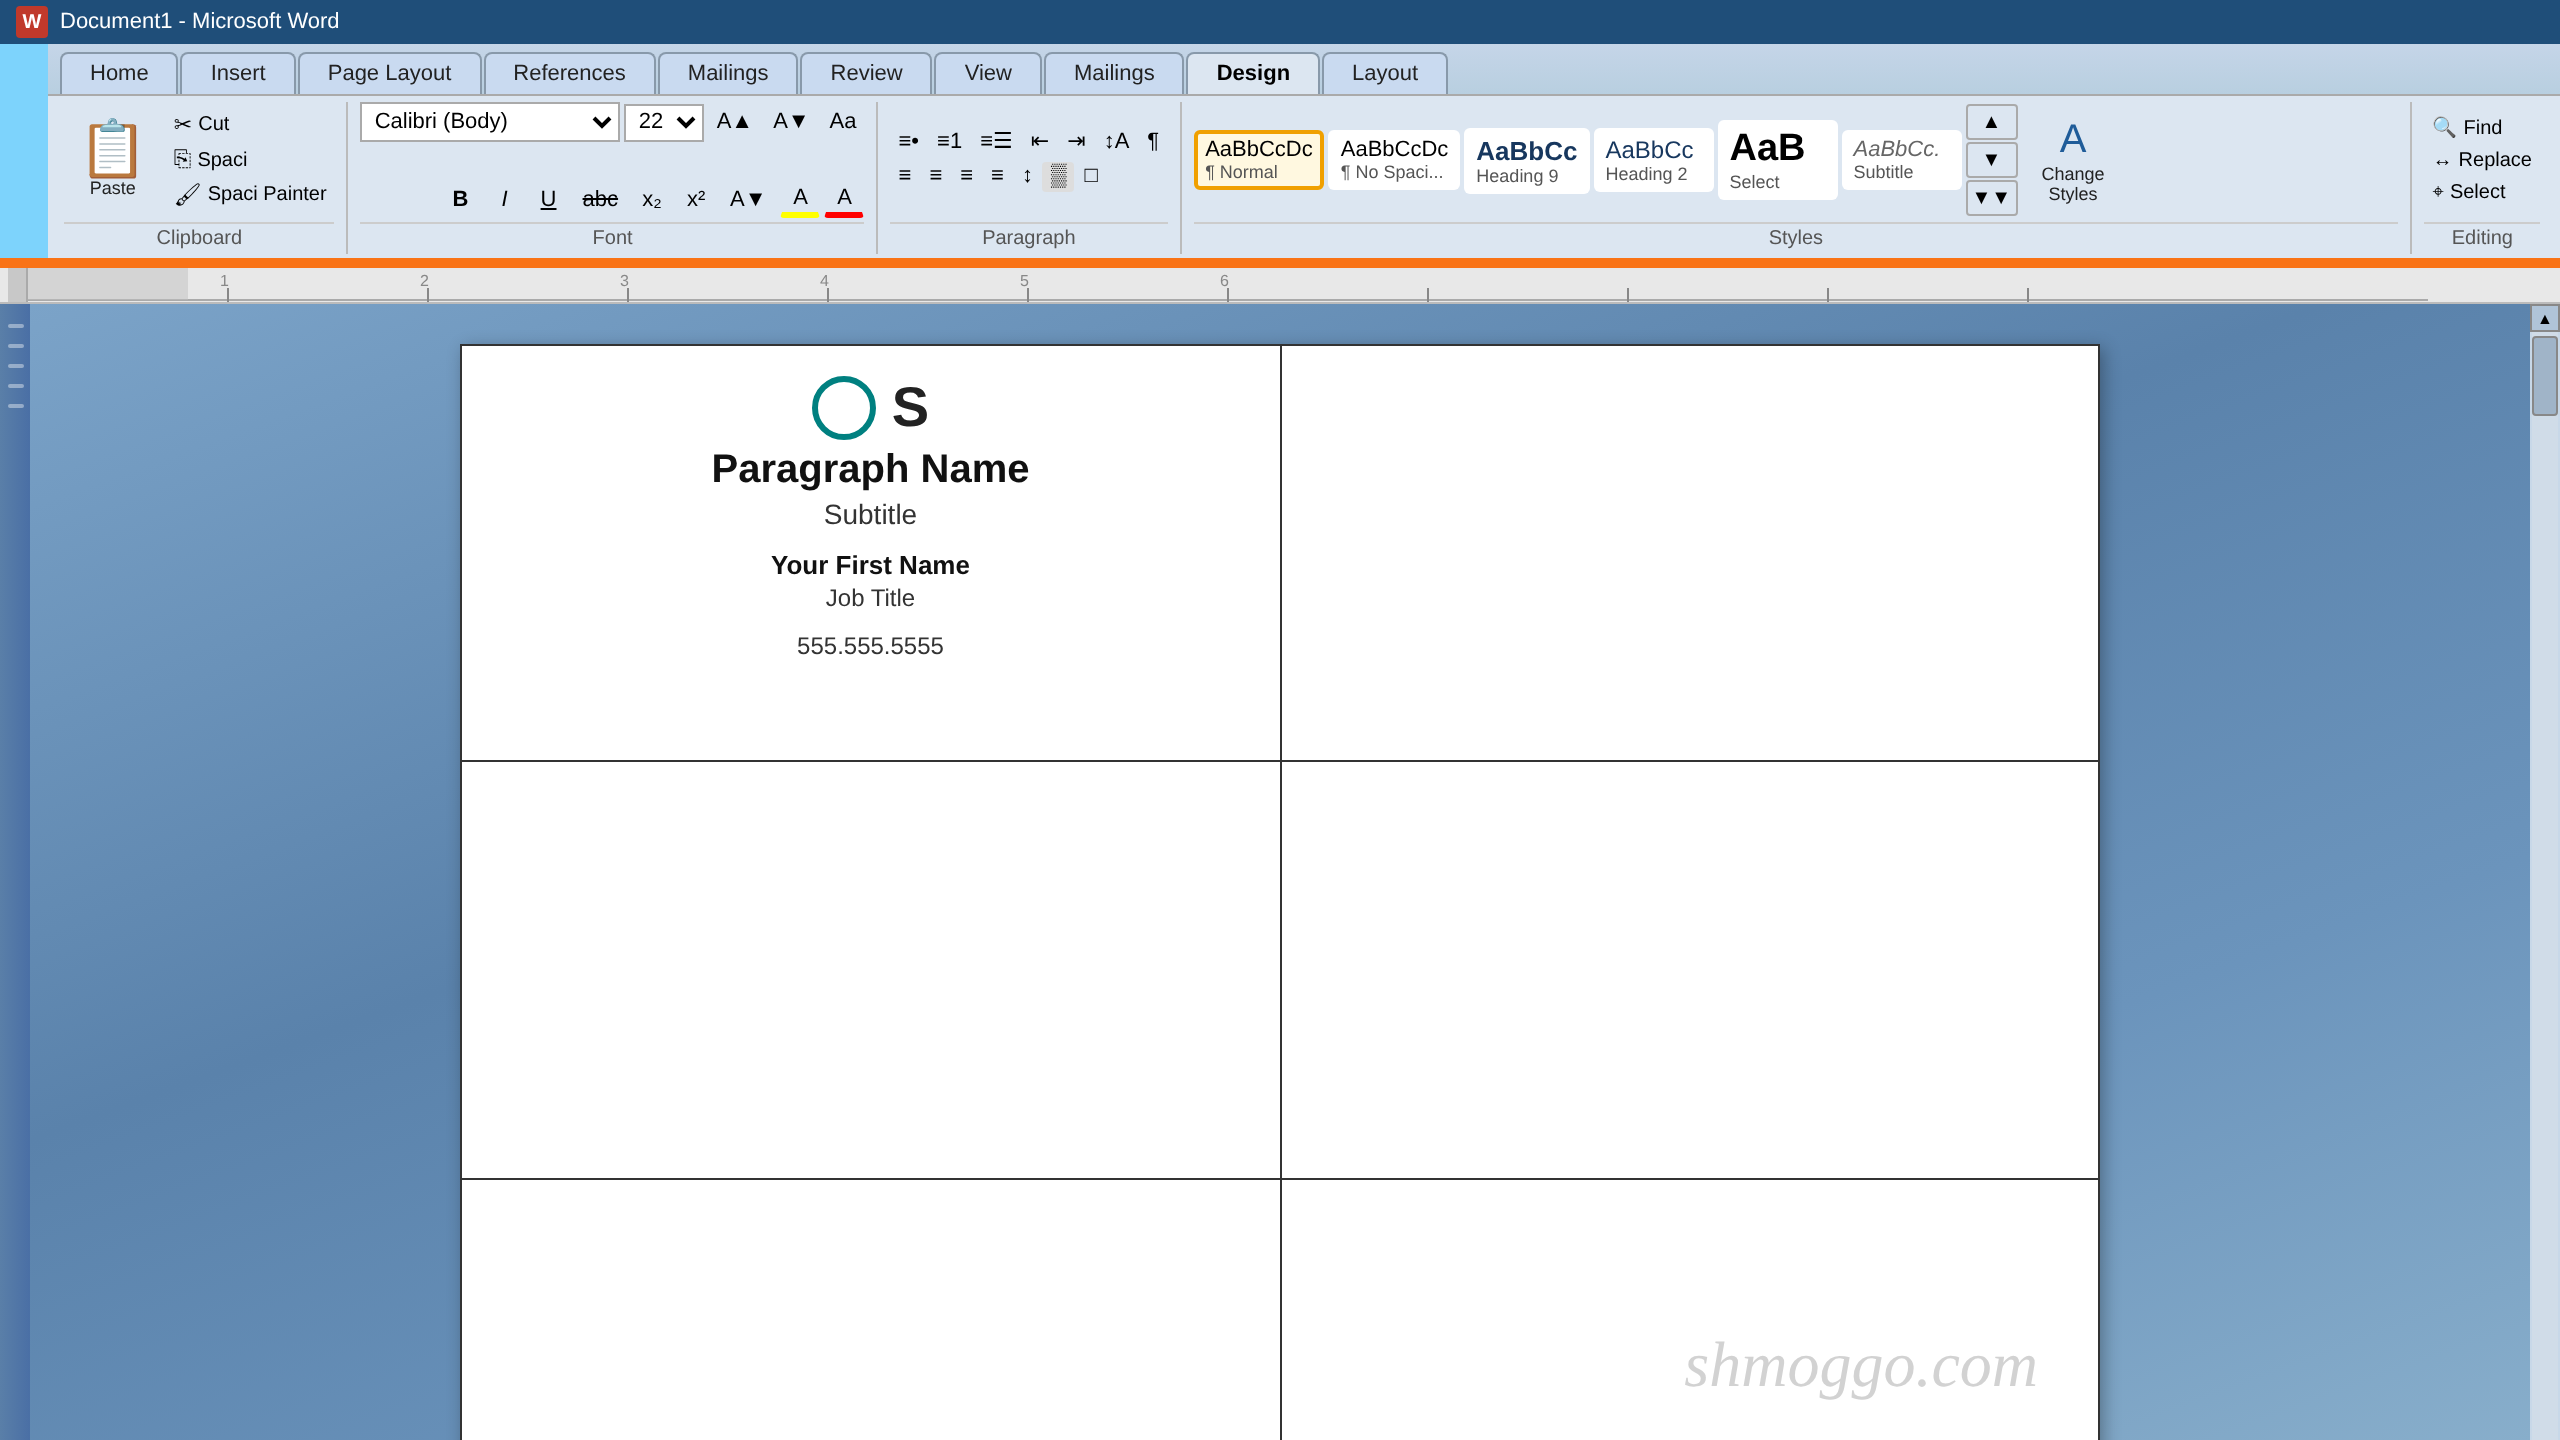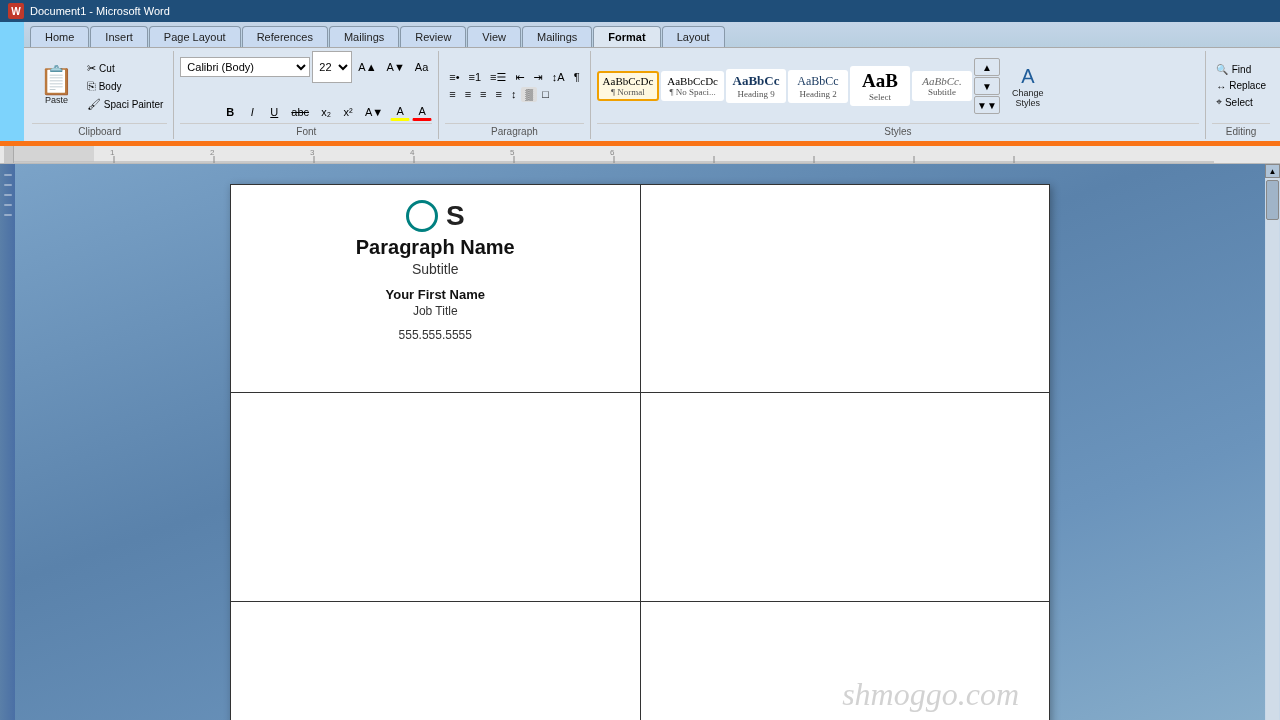--- a/index.html
+++ b/index.html
@@ -158,21 +158,21 @@
     .font-select {
       width: 130px;
       height: 20px;
       font-size: 11px;
       border: 1px solid #aaa;
       background: white;
       padding: 0 2px;
     }
     .size-select {
       width: 40px;
-      height: 32px;
+      height: 19px;
       font-size: 11px;
       border: 1px solid #aaa;
       background: white;
       padding: 0 2px;
     }
     .mini-btn {
       background: transparent;
       border: 1px solid transparent;
       border-radius: 2px;
       cursor: pointer;
@@ -219,23 +219,21 @@
     }
 
     .style-btn {
       border: 2px solid transparent;
       border-radius: 3px;
       cursor: pointer;
       padding: 2px 4px;
       font-size: 10px;
       background: white;
       min-width: 60px;
-      text-align: center;
       white-space: nowrap;
-      font-family: Liberation Serif, serif;
     }
     .style-btn.selected {
       border-color: #f0a000;
       background: #fff8e0;
     }
 
     .style-normal { font-size: 11px; }
     .style-nospace { font-size: 11px; }
 
     .styles-scroll-btn {
@@ -460,41 +458,41 @@
 
   <div class="tab-bar">
     <div class="tab">Home</div>
     <div class="tab">Insert</div>
     <div class="tab">Page Layout</div>
     <div class="tab">References</div>
     <div class="tab">Mailings</div>
     <div class="tab">Review</div>
     <div class="tab">View</div>
     <div class="tab">Mailings</div>
-    <div class="tab active">Format</div>
+    <div class="tab active">Design</div>
     <div class="tab">Layout</div>
   </div>
 
   <div class="ribbon-content">
 
     <div class="ribbon-group">
       <div class="ribbon-group-top">
         <div class="clipboard-group">
           <button class="paste-btn">
             <span class="paste-icon">📋</span>
             <span>Paste</span>
           </button>
           <div class="small-btns">
             <button class="small-btn">
               <span class="si">✂</span>
               <span>Cut</span>
             </button>
             <button class="small-btn">
               <span class="si">⎘</span>
-              <span>Body</span>
+              <span>Spaci</span>
             </button>
             <button class="small-btn">
               <span class="si">🖌</span>
               <span>Spaci Painter</span>
             </button>
           </div>
         </div>
       </div>
       <div class="ribbon-group-label">Clipboard</div>
     </div>

